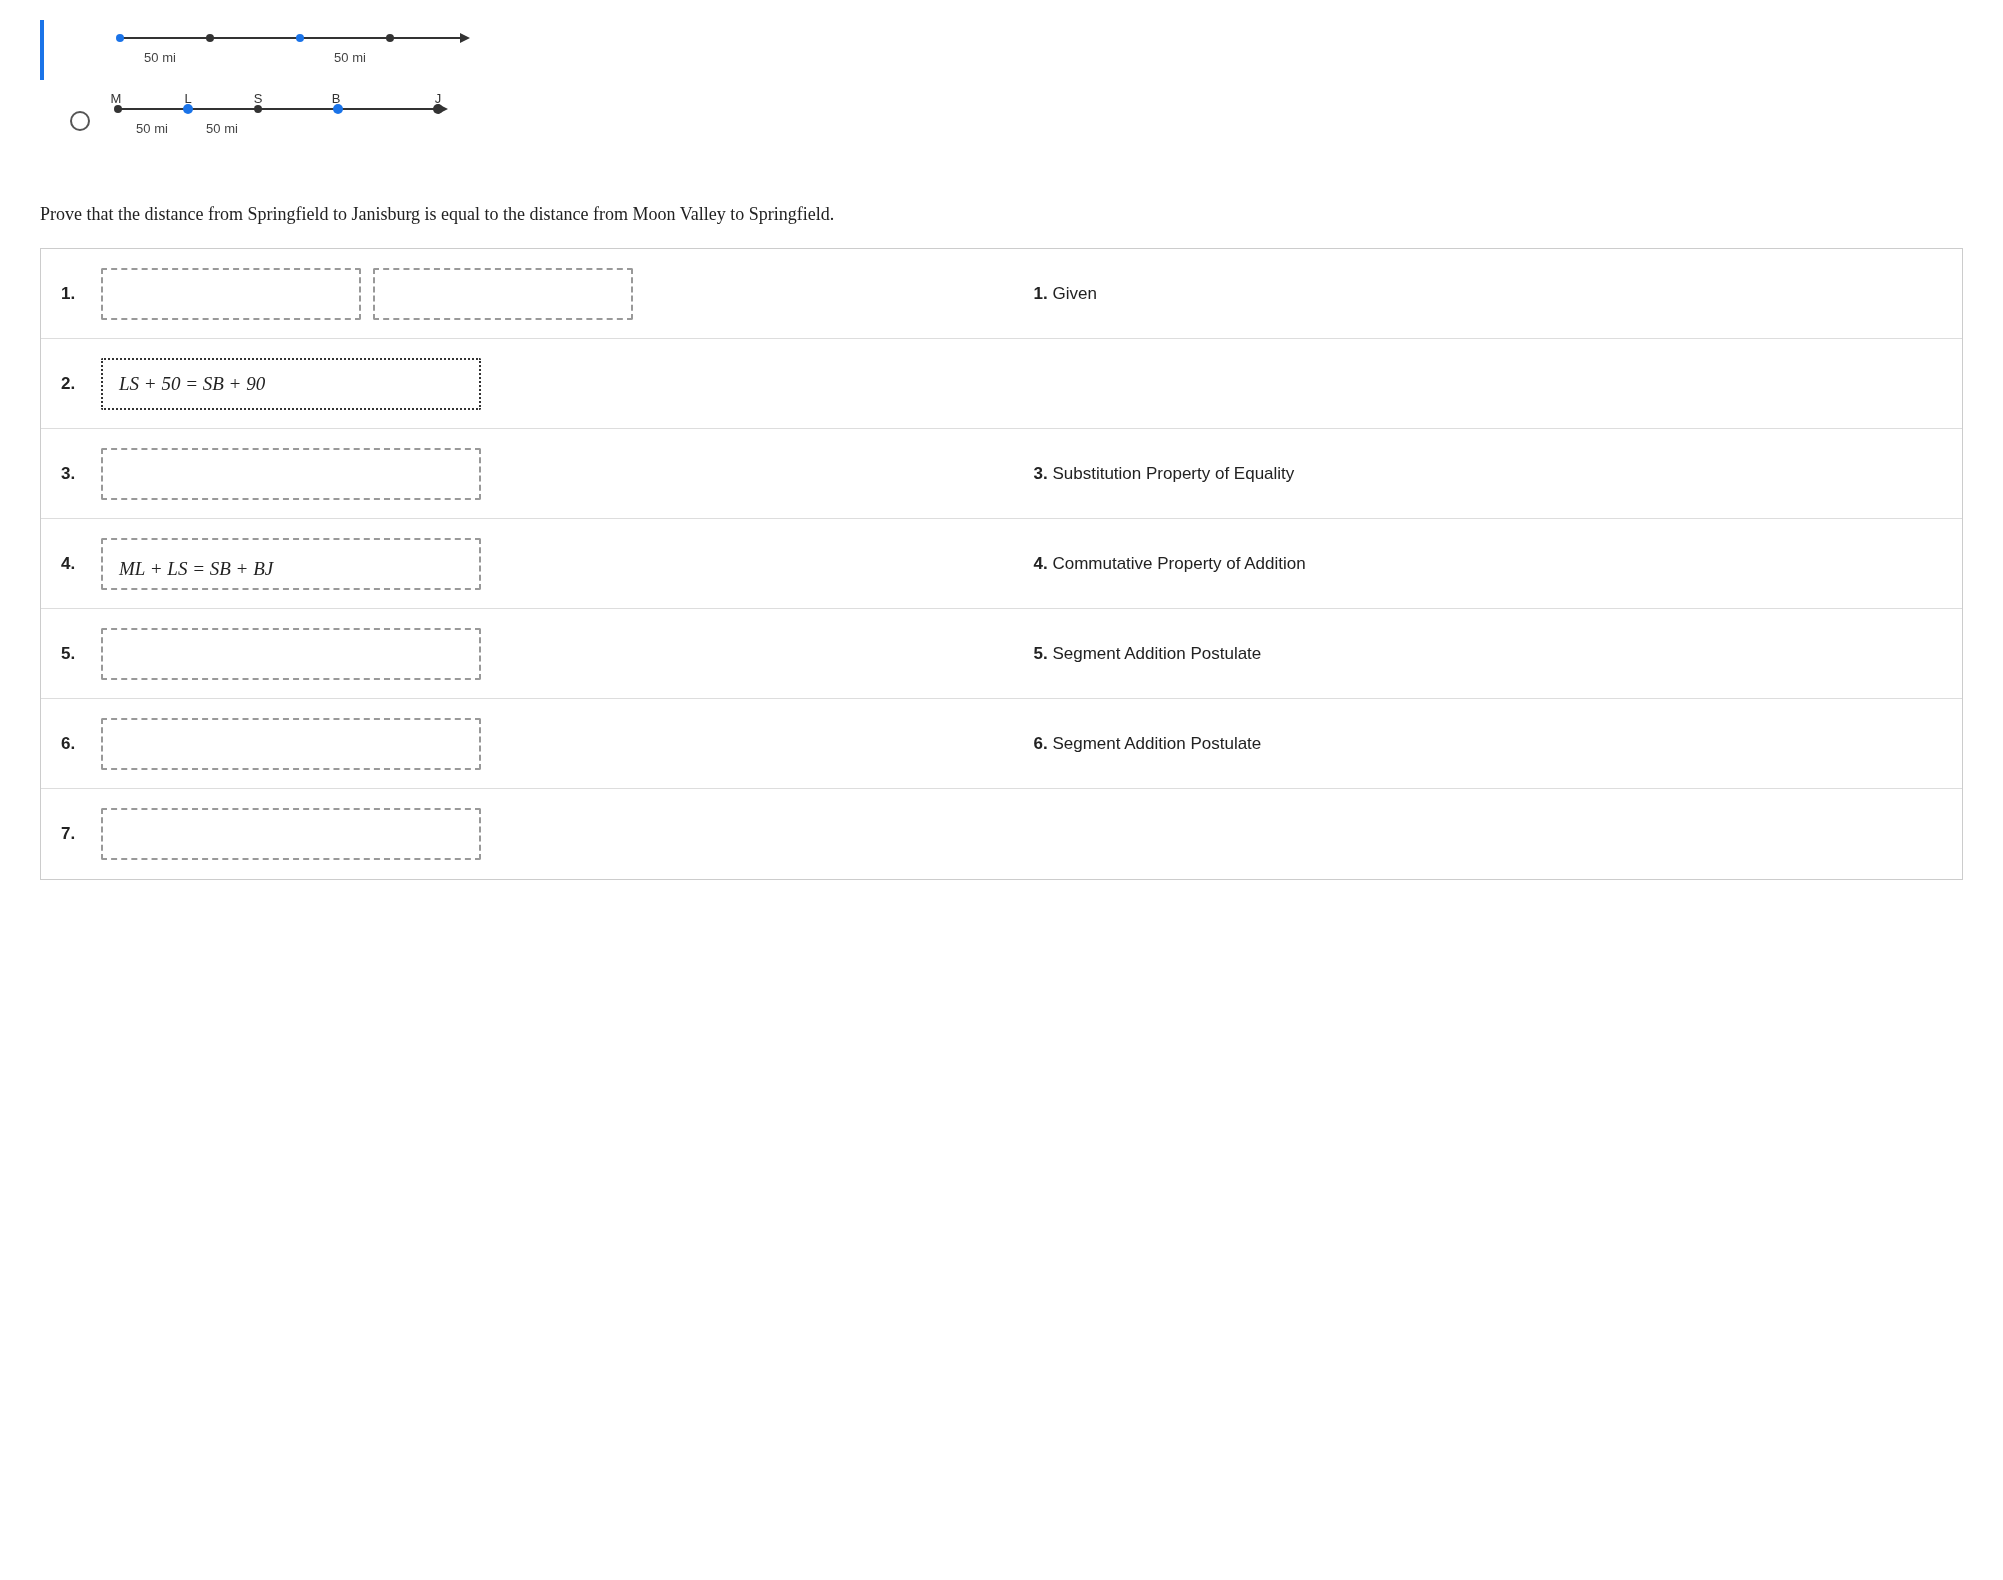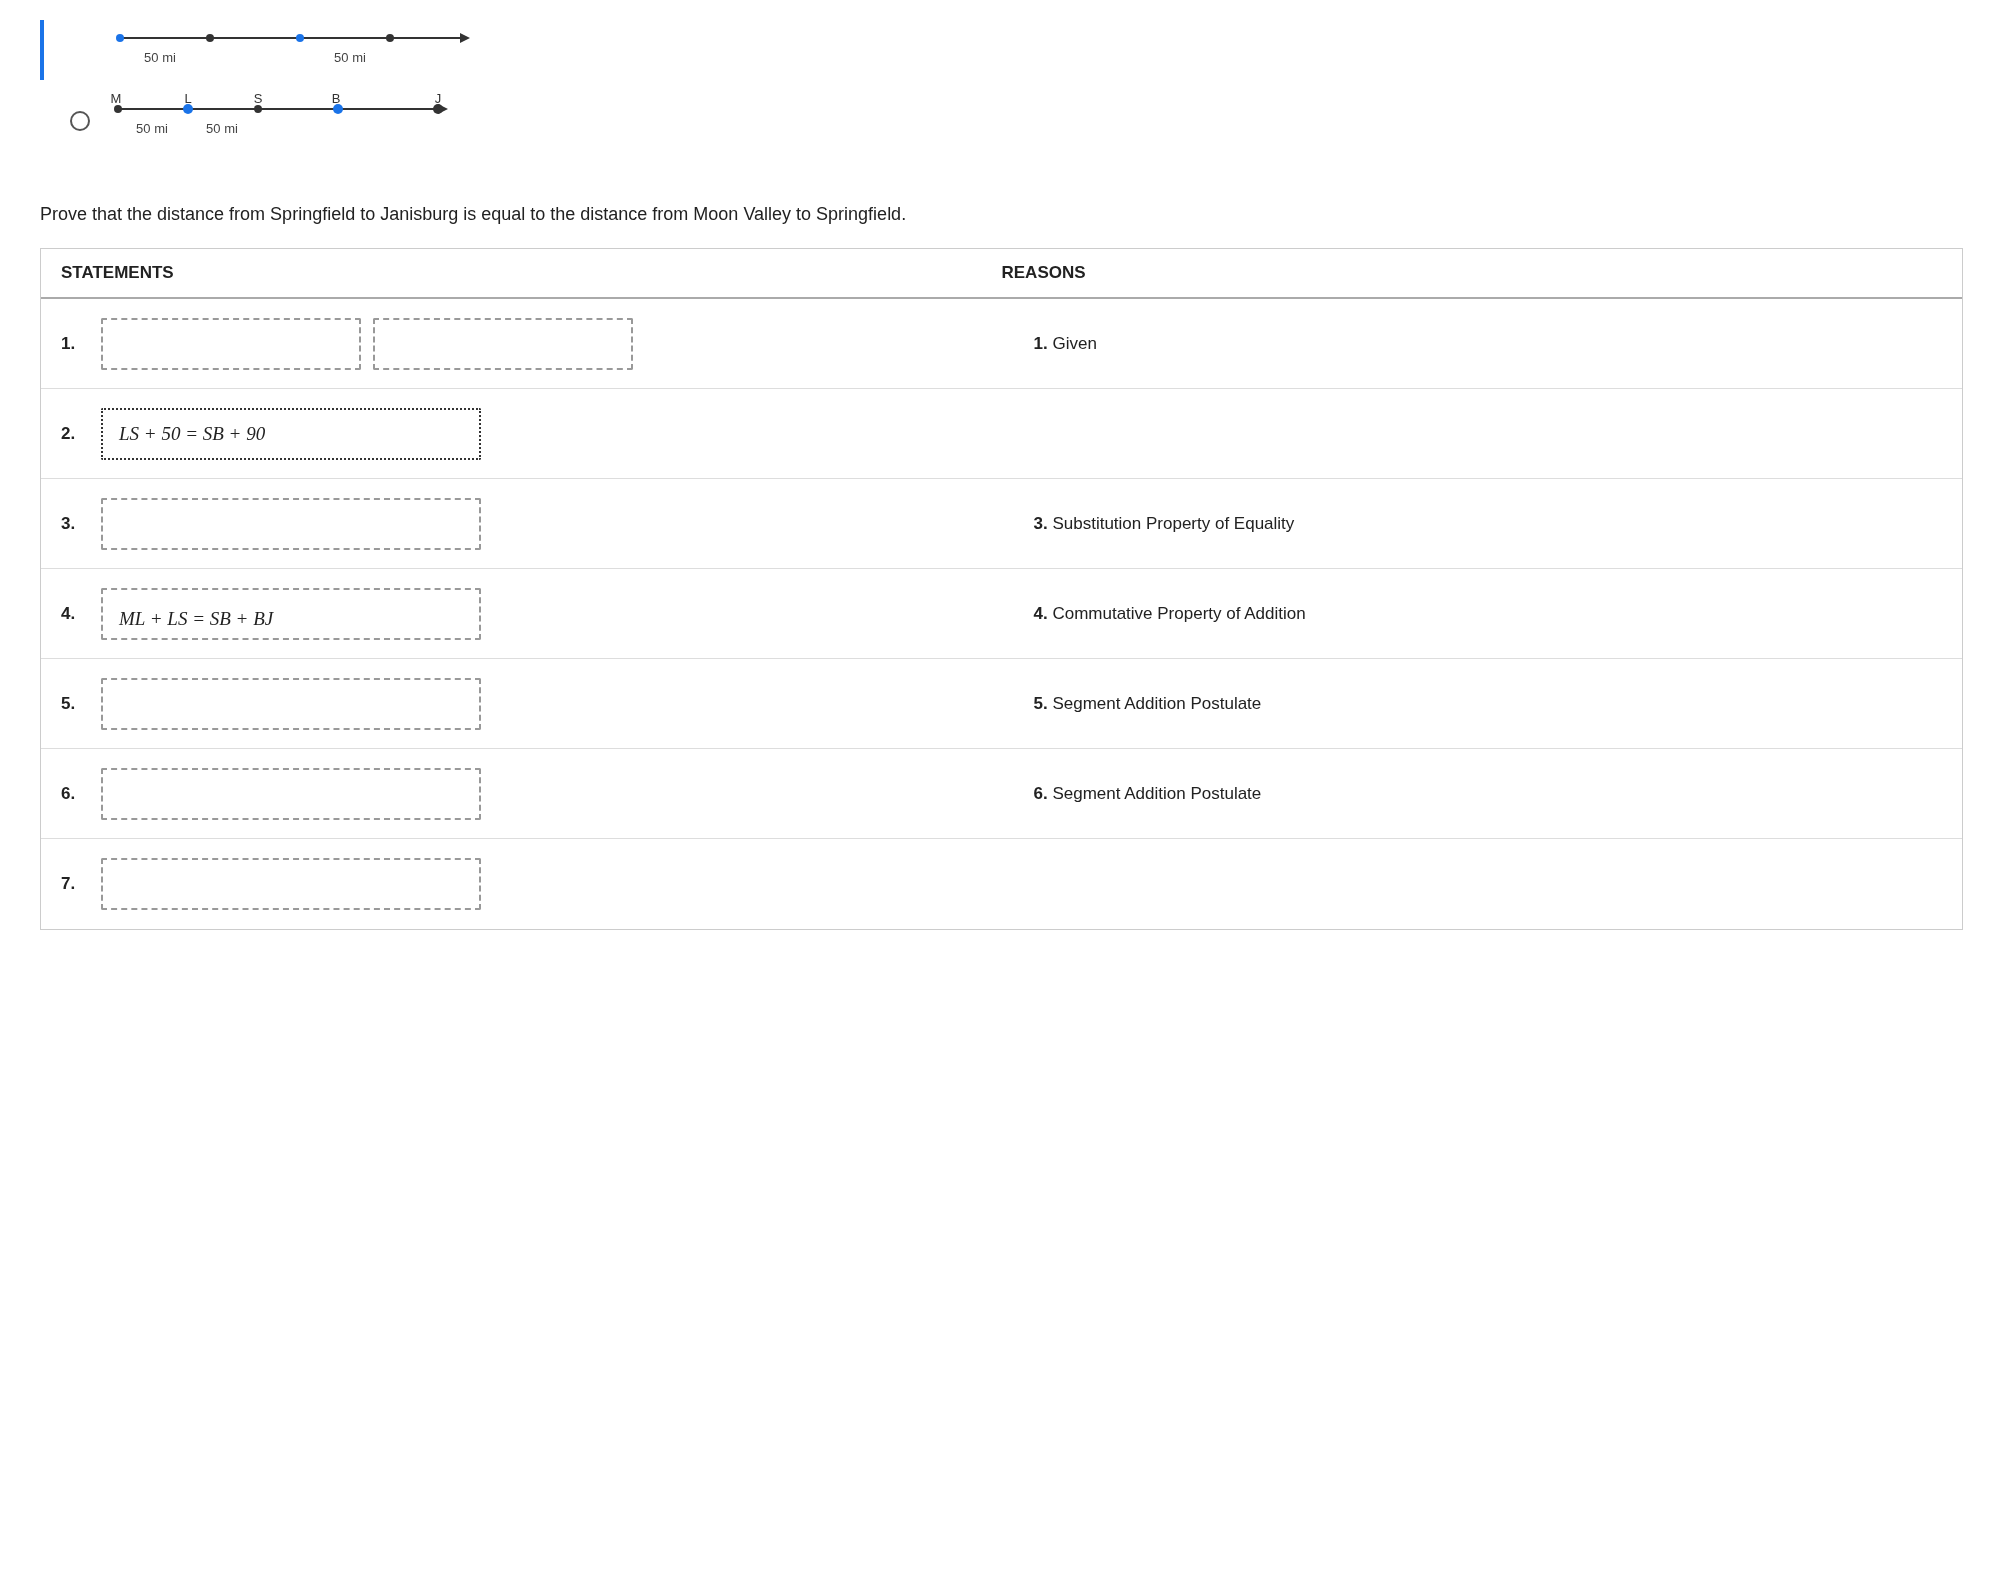--- a/index.html
+++ b/index.html
@@ -30,21 +30,21 @@
       border: 2px solid #555;
       margin-right: 18px;
       flex-shrink: 0;
       display: flex;
       align-items: center;
       justify-content: center;
     }
 
     .prove-text {
       font-size: 18px;
-      font-family: Liberation Sans, sans-serif;
+      font-family: Liberation Serif, serif;
       margin-bottom: 12px;
       line-height: 1.5;
     }
 
     .proof-header {
       display: flex;
       border-bottom: 2px solid #aaa;
       padding: 14px 20px;
     }
 
@@ -197,24 +197,20 @@
         </svg>
       </div>
     </div>
   </div>
 </div>
 
 <p class="prove-text">Prove that the distance from Springfield to Janisburg is equal to the distance from Moon Valley to Springfield.</p>
 
 <div style="border: 1px solid #ccc; margin-top: 20px;">
 
-  <div class="proof-header">
-    <div class="col-statements">STATEMENTS</div>
-    <div class="col-reasons">REASONS</div>
-  </div>
 
   <div class="proof-row">
     <div class="col-statements">
       <span class="row-number">1.</span>
       <div class="dashed-box-pair">
         <div class="dashed-box-half"></div>
         <div class="dashed-box-half"></div>
       </div>
     </div>
     <div class="col-reasons">

